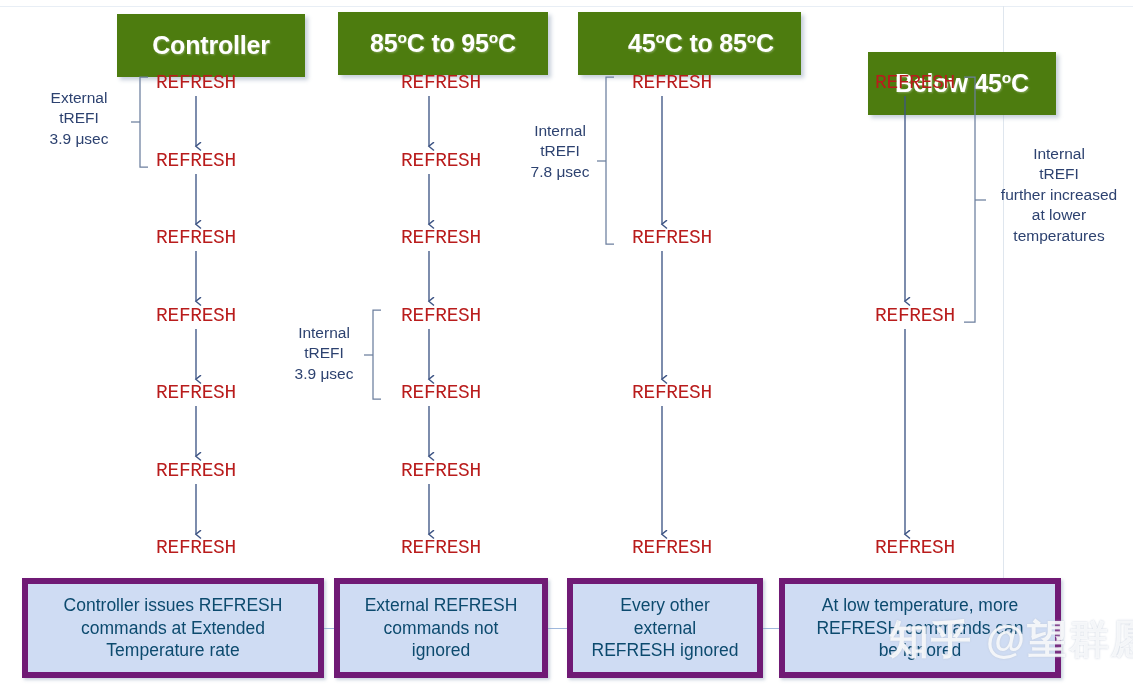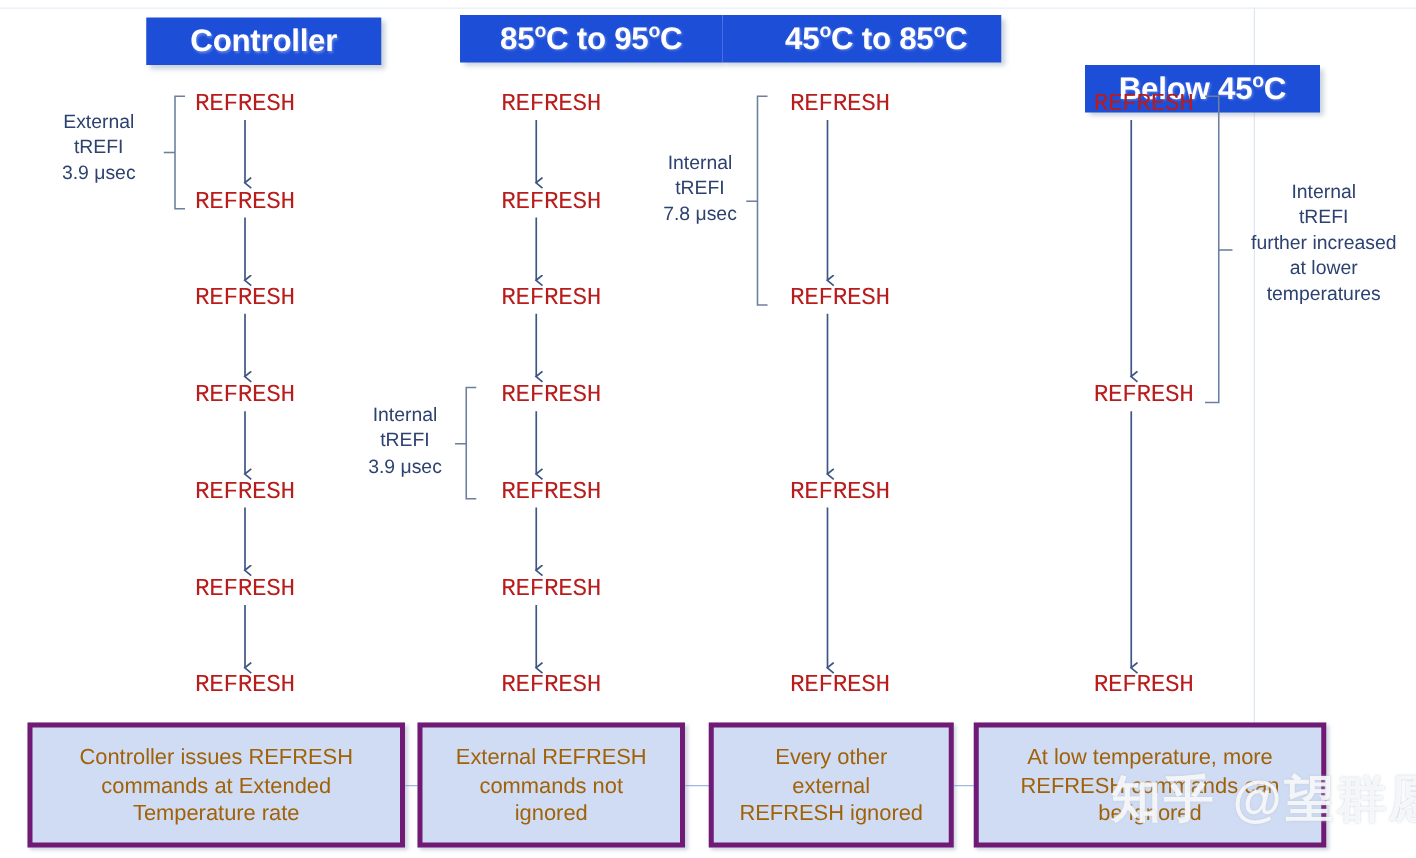--- a/index.html
+++ b/index.html
@@ -28,22 +28,22 @@
   .vline-right {
     position: absolute;
     left: 1003px; top: 6px;
     width: 1px; height: 660px;
     background: #dfe6ee;
   }
 
   
   .col-header {
     position: absolute;
-    height: 38px;
-    background: #1d4ed8;
+    height: 63px;
+    background: #4d7c0f;
     box-shadow: 3px 3px 4px rgba(130,150,175,0.45);
     display: flex;
     align-items: center;
     justify-content: center;
     color: #ffffff;
     font-weight: bold;
     font-size: 25px;
     letter-spacing: -0.2px;
     text-shadow: 1px 1px 2px rgba(255,255,255,0.30);
     white-space: nowrap;
@@ -81,23 +81,23 @@
     line-height: 1.32;
     text-align: center;
     white-space: pre-line;
   }
   .annot.right-wide { text-align: center; }
 
   
   .note {
     position: absolute;
     background: #cfdcf3;
-    border: 4px solid #701a75;
+    border: 6px solid #701a75;
     box-shadow: 2px 2px 3px rgba(140,160,185,0.45);
-    color: #a16207;
+    color: #0c4a6e;
     font-size: 17.5px;
     line-height: 1.3;
     display: flex;
     align-items: center;
     justify-content: center;
     text-align: center;
     padding: 4px 8px;
     box-sizing: border-box;
     white-space: pre-line;
   }
@@ -126,21 +126,21 @@
 <body>
 
 <div id="canvas">
 
   <div class="hline-top"></div>
   <div class="vline-right"></div>
 
   <div class="col-header" style="left:117px; top:14px; width:188px;">
     <span>Controller</span>
   </div>
-  <div class="col-header" style="left:338px; top:12px; width:210px;margin-left:30px;">
+  <div class="col-header" style="left:338px; top:12px; width:210px;">
     <span>85<sup>o</sup>C to 95<sup>o</sup>C</span>
   </div>
   <div class="col-header" style="left:578px; top:12px; width:200px;padding-left:23px;">
     <span>45<sup>o</sup>C to 85<sup>o</sup>C</span>
   </div>
   <div class="col-header" style="left:868px; top:12px; width:188px;margin-top:40px;">
     <span>Below 45<sup>o</sup>C</span>
   </div>
 
   <svg id="arrows" viewBox="0 0 1133 686" xmlns="http://www.w3.org/2000/svg">

